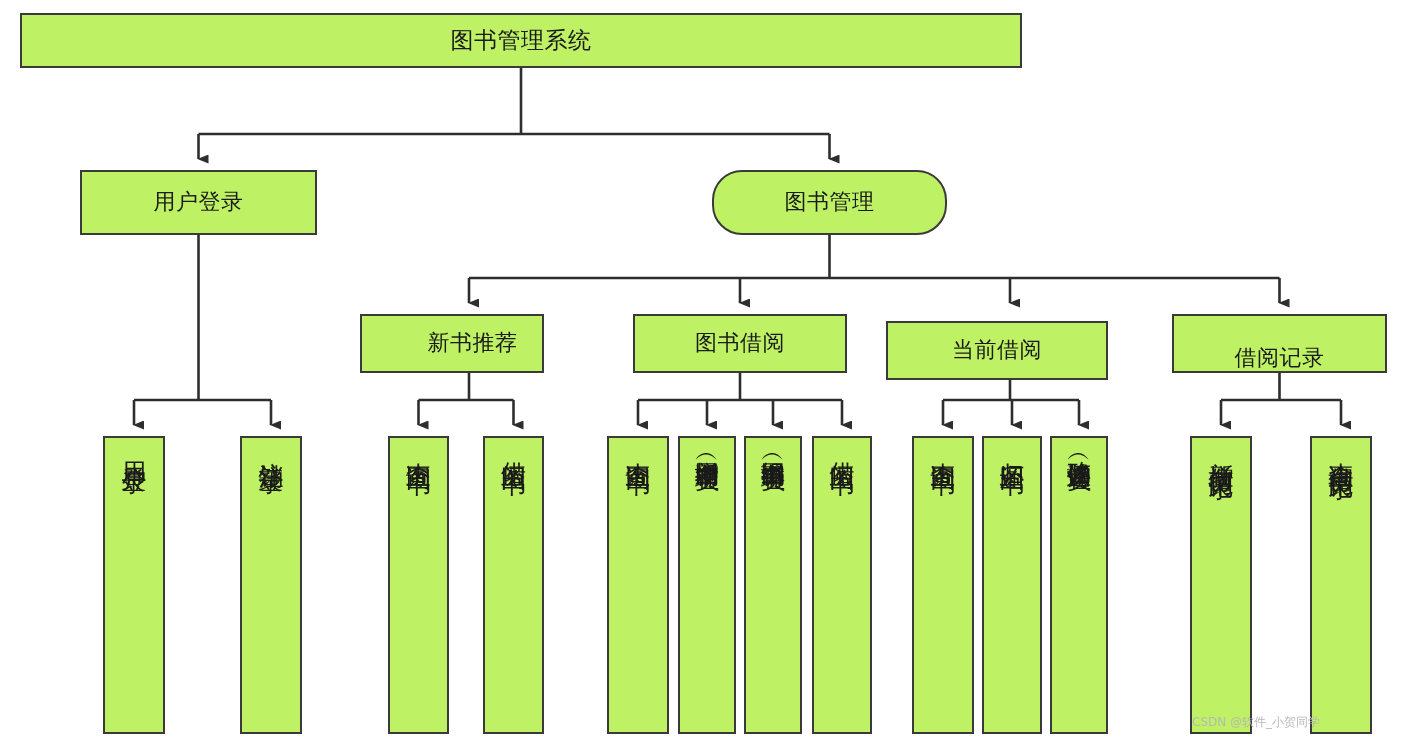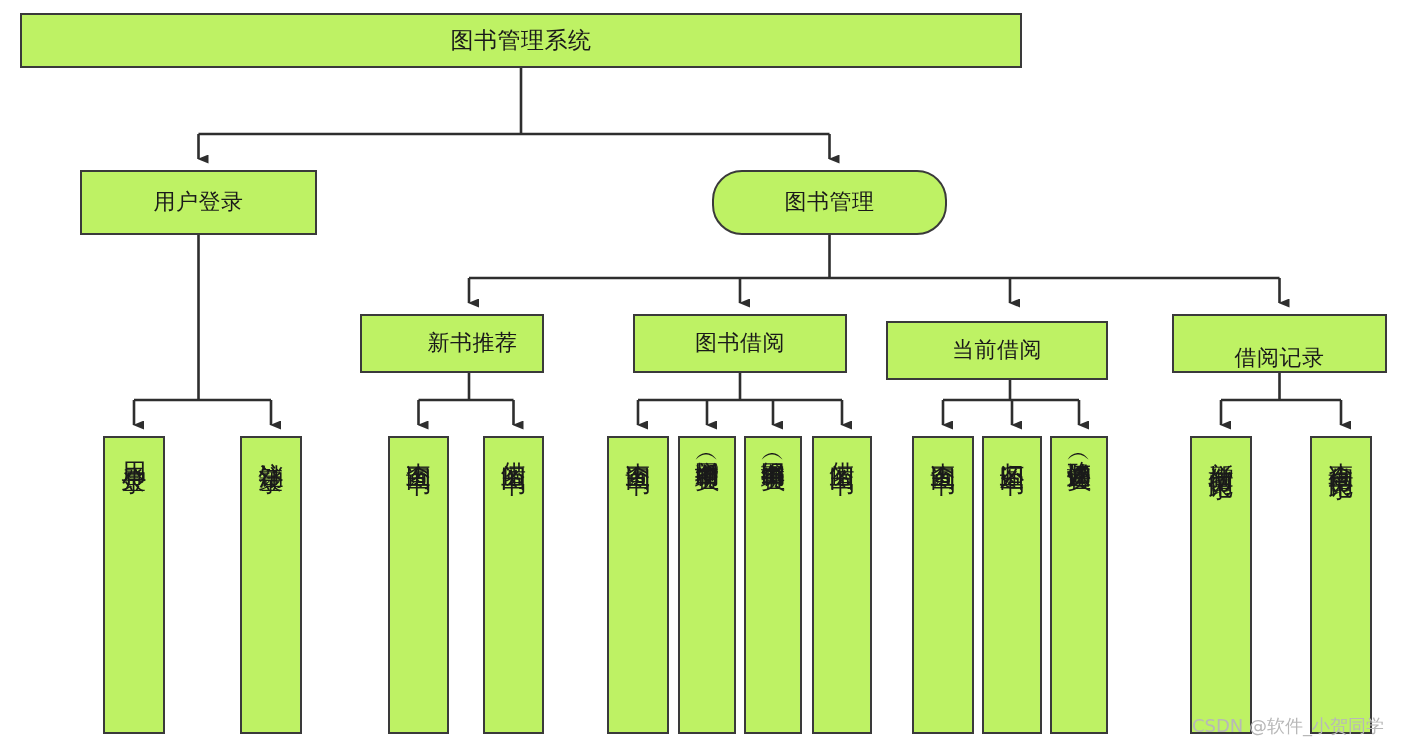--- a/index.html
+++ b/index.html
@@ -66,21 +66,21 @@
     max-height: 100%;
   }
   .node.vert.tall .node-label {
     font-size: 24px;
     letter-spacing: 1px;
   }
   #watermark {
     position: absolute;
     left: 1192px;
     top: 714px;
-    font-size: 18px;
+    font-size: 12px;
     color: #b8b8b8;
     white-space: nowrap;
     z-index: 5;
     font-family: "DejaVu Sans", "Liberation Sans", sans-serif;
   }
 </style>
 </head>
 <body>
 
 <div id="diagram-canvas">

